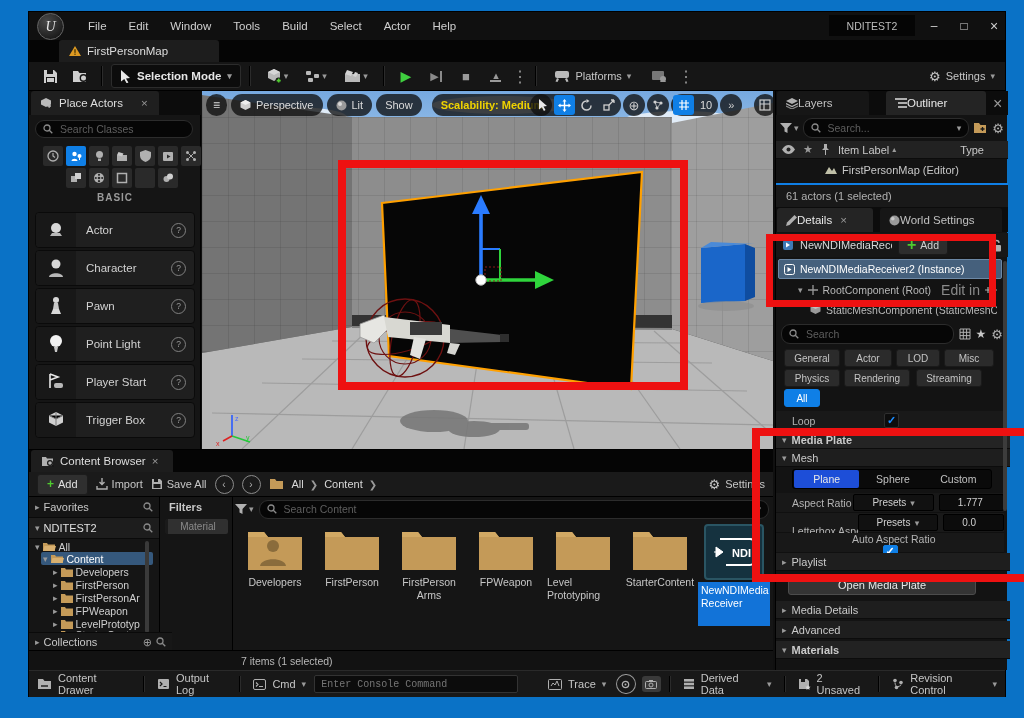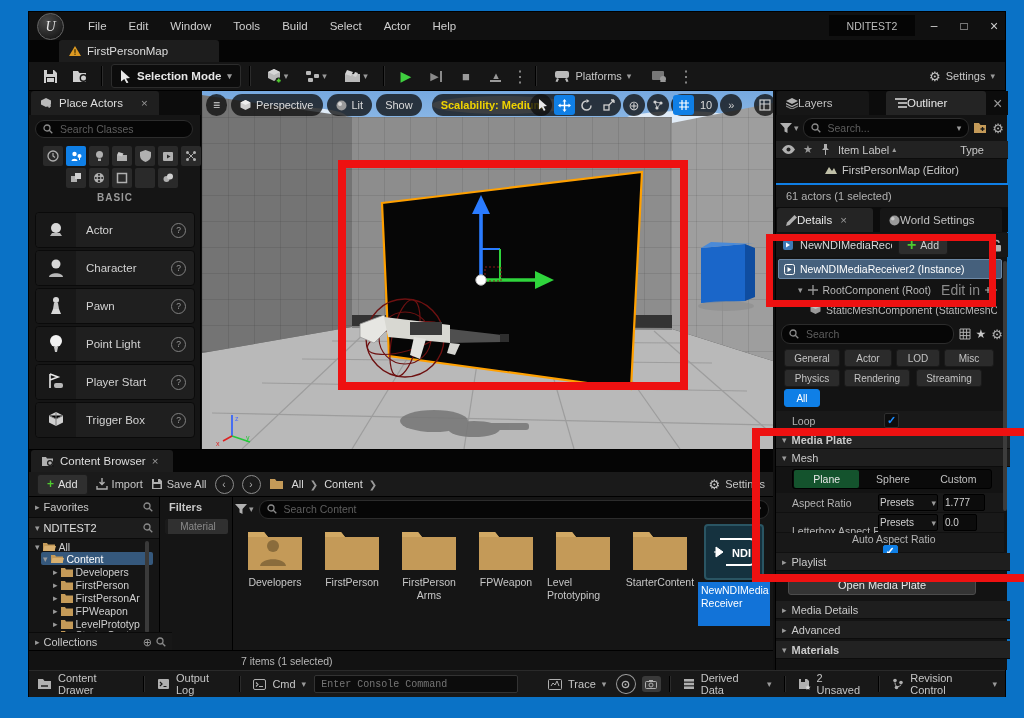--- a/index.html
+++ b/index.html
@@ -24,21 +24,21 @@
   .pa-ic{width:40px;height:100%;background:#181818;border-radius:4px 0 0 4px;display:flex;align-items:center;justify-content:center;}
   .pa-lab{flex:1;padding-left:10px;font-size:11.5px;color:#d2d2d2;}
   .qm{width:13px;height:13px;border:1.4px solid #808080;border-radius:50%;color:#9a9a9a;font-size:8.5px;display:flex;align-items:center;justify-content:center;margin-right:8px;}
   .vpill{background:rgba(16,16,16,.78);border-radius:11px;height:22px;display:flex;align-items:center;gap:5px;padding:0 9px;color:#dcdcdc;font-size:11px;}
   .vbtn{width:21px;height:20px;display:flex;align-items:center;justify-content:center;border-radius:3px;}
   .ptab{height:24px;display:flex;align-items:center;padding:0 9px;font-size:11.5px;color:#c0c0c0;background:#161616;border-radius:3px 3px 0 0;}
   .ptab.on{background:#242424;color:#e8e8e8;}
   .fbtn{position:absolute;height:16px;background:#2b2b2b;border:1px solid #1a1a1a;border-radius:3px;color:#c4c4c4;font-size:10px;display:flex;align-items:center;justify-content:center;}
   .dhead{position:absolute;left:0;width:228px;height:17px;display:flex;align-items:center;gap:5px;padding-left:6px;font-size:11px;color:#cacaca;background:#1e1e1e;border-bottom:1px solid #0c0c0c;}
   .drow{position:absolute;left:0;width:228px;height:19px;display:flex;align-items:center;background:#191919;border-bottom:1px solid #101010;font-size:10.5px;color:#b4b4b4;}
-  .valbox{background:#111;border:1px solid #000;border-radius:2px;height:15px;display:flex;align-items:center;padding:0 1px;font-size:10px;color:#d0d0d0;}
+  .valbox{background:#111;border:1px solid #000;border-radius:2px;height:15px;display:flex;align-items:center;padding:0 18px;font-size:10px;color:#d0d0d0;}
   .chk{width:13px;height:13px;background:#0d0d0d;border:1px solid #2e2e2e;border-radius:2px;color:#1a8cff;font-size:11px;font-weight:bold;display:flex;align-items:center;justify-content:center;line-height:1;}
   .treerow{position:absolute;display:flex;align-items:center;gap:3px;font-size:10.5px;color:#cfcfcf;}
   .tile{position:absolute;width:72px;display:flex;flex-direction:column;align-items:center;}
   .tile .lab{margin-top:4px;font-size:10.5px;color:#c6c6c6;text-align:center;line-height:1.25;}
   .sbitem{display:flex;align-items:center;gap:6px;font-size:11px;color:#c6c6c6;height:100%;padding:0 8px;}
   .ann{position:absolute;border-style:solid;border-color:#ee1111;z-index:50;}
   .ico{display:inline-flex;align-items:center;justify-content:center;}
   svg{display:block;}
 </style>
 </head>
@@ -702,21 +702,21 @@
     </div>
     <div class="dhead" style="top:340px;background:#242424;">
       <span class="chev">▾</span>
       <span style="font-weight:bold;">Media Plate</span>
     </div>
     <div class="dhead" style="top:358px;">
       <span class="chev">▾</span>
       <span>Mesh</span>
     </div>
     <div class="a row" style="left:16px;top:378px;width:200px;height:20px;background:#0a0a0a;border-radius:3px;border:1px solid #000;">
-      <div style="flex:1;height:18px;margin:1px;background:#14532d;border-radius:2px;display:flex;align-items:center;justify-content:center;font-size:10.5px;color:#e8e8e8;">Plane</div>
+      <div style="flex:1;height:18px;margin:1px;background:#1d4ed8;border-radius:2px;display:flex;align-items:center;justify-content:center;font-size:10.5px;color:#e8e8e8;">Plane</div>
       <div style="flex:1;display:flex;align-items:center;justify-content:center;font-size:10.5px;color:#c0c0c0;">Sphere</div>
       <div style="flex:1;display:flex;align-items:center;justify-content:center;font-size:10.5px;color:#c0c0c0;">Custom</div>
     </div>
     <div class="drow" style="top:402px;background:#181818;">
       <span style="padding-left:16px;width:86px;white-space:nowrap;overflow:hidden;">Aspect Ratio</span>
       <div class="valbox row" style="width:56px;gap:4px;justify-content:space-between;">
           <span>Presets</span>
           <span class="chev">▾</span>
         </div>
       <div class="valbox" style="width:38px;margin-left:5px;background:#0c0c0c;">1.777</div>

